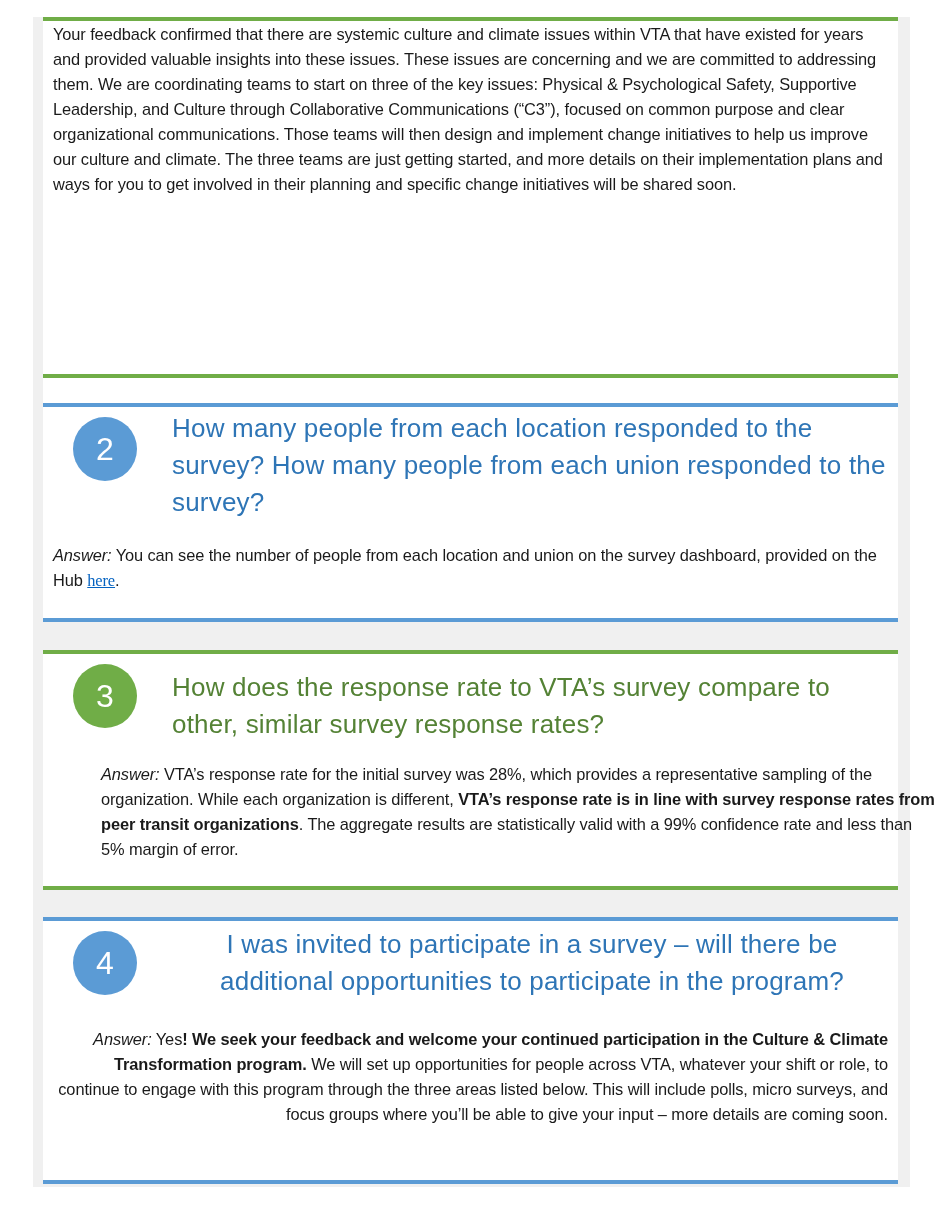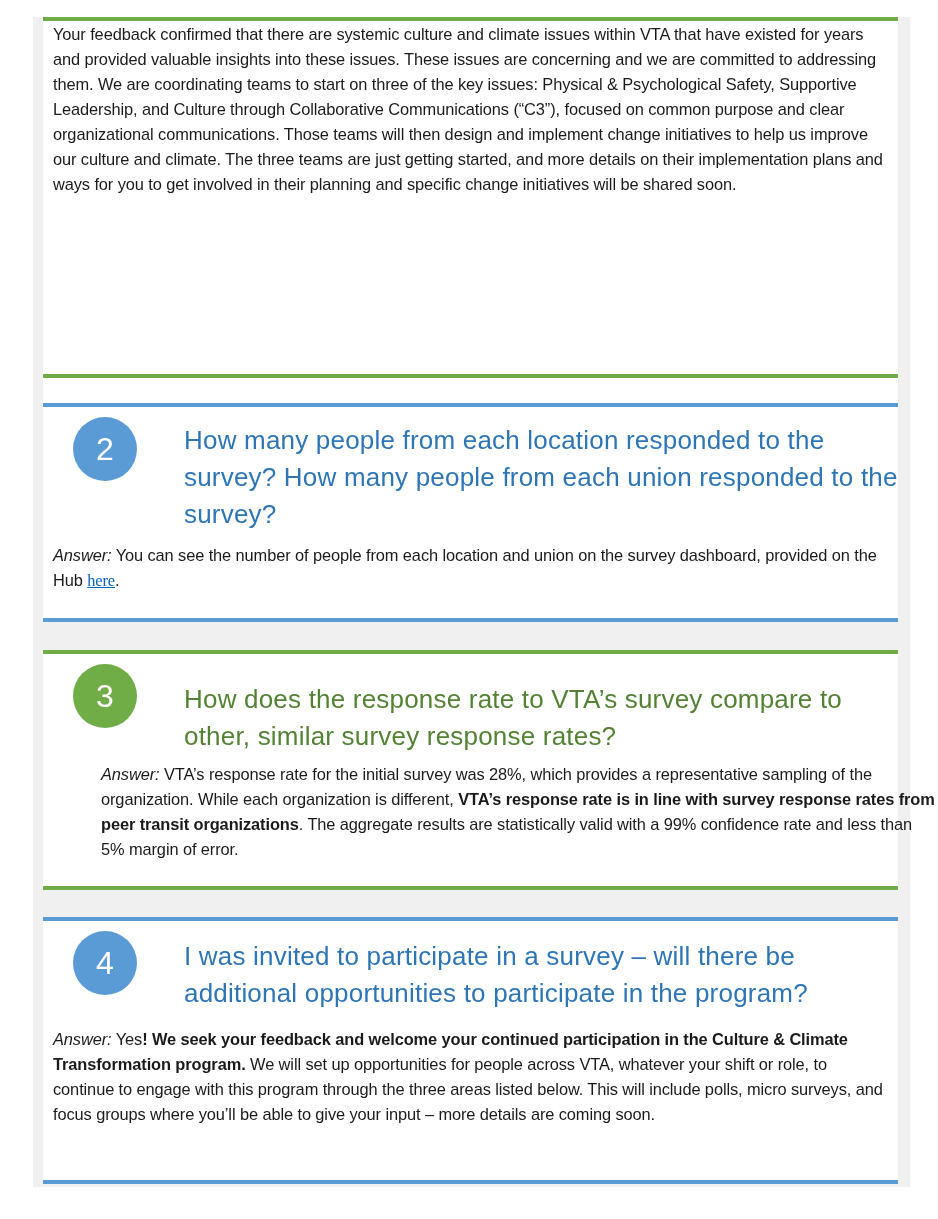--- a/index.html
+++ b/index.html
@@ -10,21 +10,21 @@
   .rule { position: absolute; left: 43px; width: 855px; height: 4px; }
   .green { background: #70ad47; }
   .blue { background: #5b9bd5; }
   .body-text { position: absolute; left: 10px; width: 835px; font-size: 16.4px; line-height: 25px; margin: 0; letter-spacing: -0.1px; }
   .body-text b { font-weight: bold; }
   .body-text i { font-style: italic; }
   .badge { position: absolute; left: 30px; width: 64px; height: 64px; border-radius: 50%;
            color: #ffffff; font-size: 32px; line-height: 64px; text-align: center; }
   .badge.blue-bg { background: #5b9bd5; }
   .badge.green-bg { background: #70ad47; }
-  .heading { position: absolute; left: 127px; width: 720px; font-size: 26px; line-height: 37px; margin: 14px; font-weight: normal; letter-spacing: 0.2px; }
+  .heading { position: absolute; left: 127px; width: 720px; font-size: 26px; line-height: 37px; margin: 2px; font-weight: normal; letter-spacing: 0.2px; }
   .heading.blue-text { color: #2e75b6; }
   .heading.green-text { color: #548235; }
   a.link { color: #0563c1; text-decoration: underline; font-family: Liberation Serif, serif; }
 </style>
 </head>
 <body>
 
 <div class="panel"></div>
 
 <div class="rule green" style="top:17px;"></div>
@@ -49,18 +49,18 @@
   <h2 class="heading green-text" style="top:13px;">How does the response rate to VTA’s survey compare to other, similar survey response rates?</h2>
   <p class="body-text" style="top:108px;margin-left:48px;">
     <i>Answer:</i><span> VTA’s response rate for the initial survey was 28%, which provides a representative sampling of the organization. While each organization is different, </span><b>VTA’s response rate is in line with survey response rates from peer transit organizations</b><span>. The aggregate results are statistically valid with a 99% confidence rate and less than 5% margin of error.</span>
   </p>
 </div>
 <div class="rule green" style="top:886px;"></div>
 
 <div class="rule blue" style="top:917px;"></div>
 <div class="card" style="top:921px; height:259px;">
   <div class="badge blue-bg" style="top:10px;">4</div>
-  <h2 class="heading blue-text" style="top:3px;">I was invited to participate in a survey – will there be additional opportunities to participate in the program?</h2>
-  <p class="body-text" style="top:106px;">
+  <h2 class="heading blue-text" style="top:3px;text-align:center;">I was invited to participate in a survey – will there be additional opportunities to participate in the program?</h2>
+  <p class="body-text" style="top:106px;text-align:right;">
     <i>Answer:</i><span> Yes</span><b>! We seek your feedback and welcome your continued participation in the Culture &amp; Climate Transformation program.</b><span> We will set up opportunities for people across VTA, whatever your shift or role, to continue to engage with this program through the three areas listed below. This will include polls, micro surveys, and focus groups where you’ll be able to give your input – more details are coming soon.</span>
   </p>
 </div>
 <div class="rule blue" style="top:1180px;"></div>
 
 </body></html>

